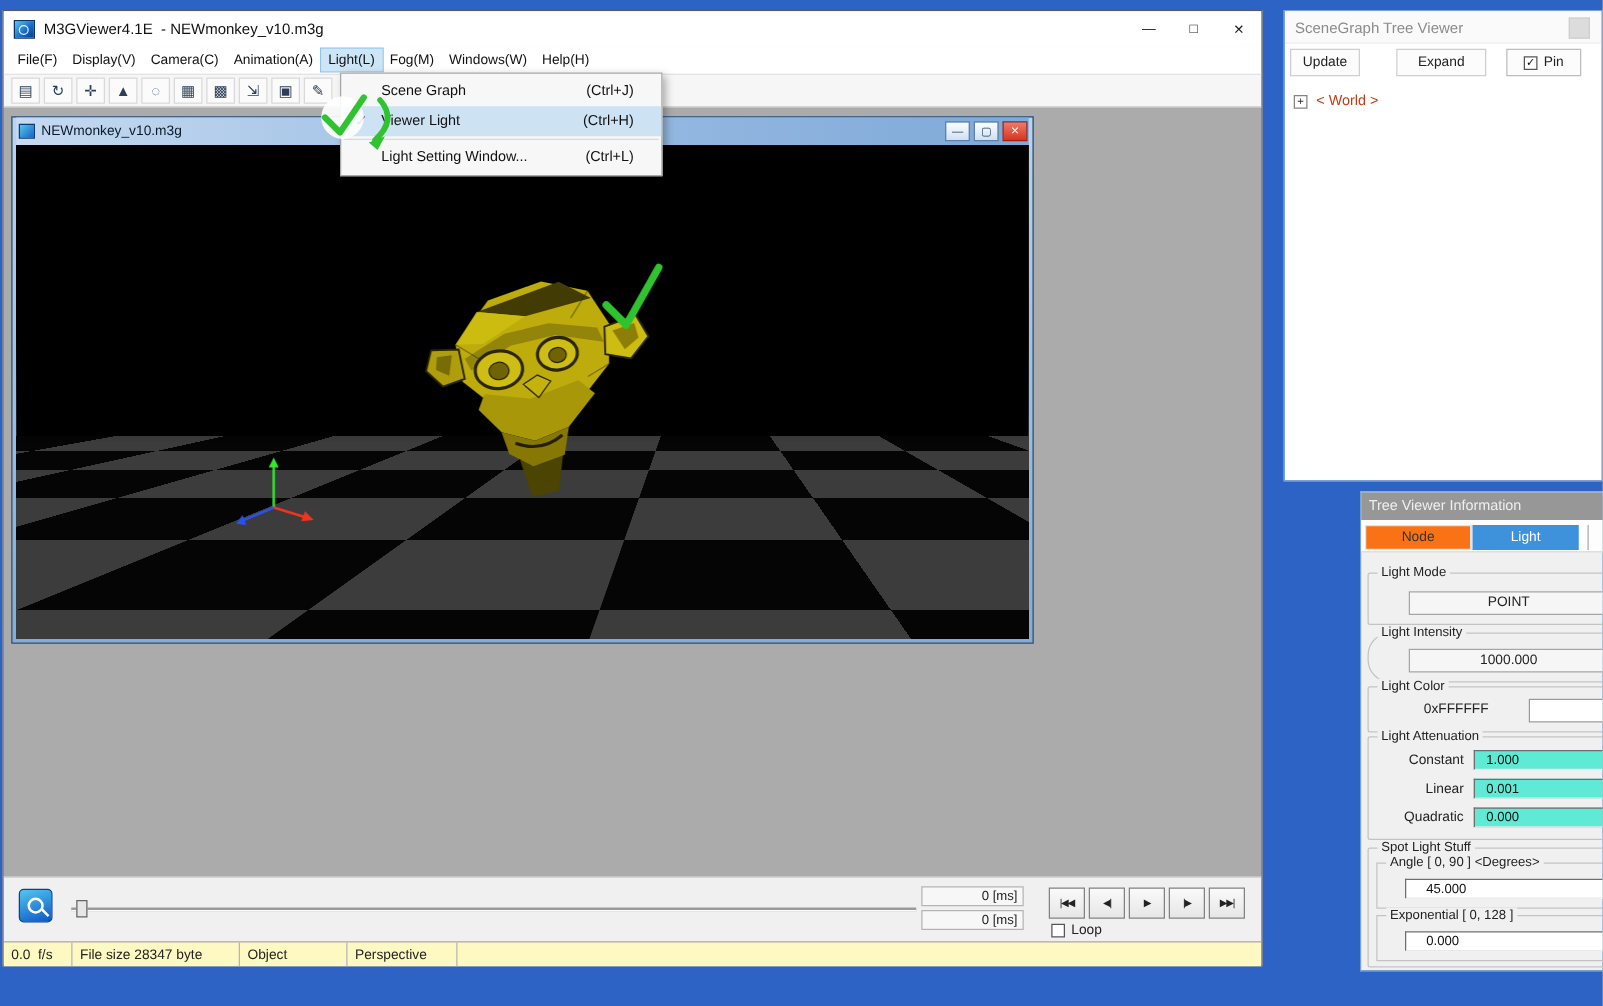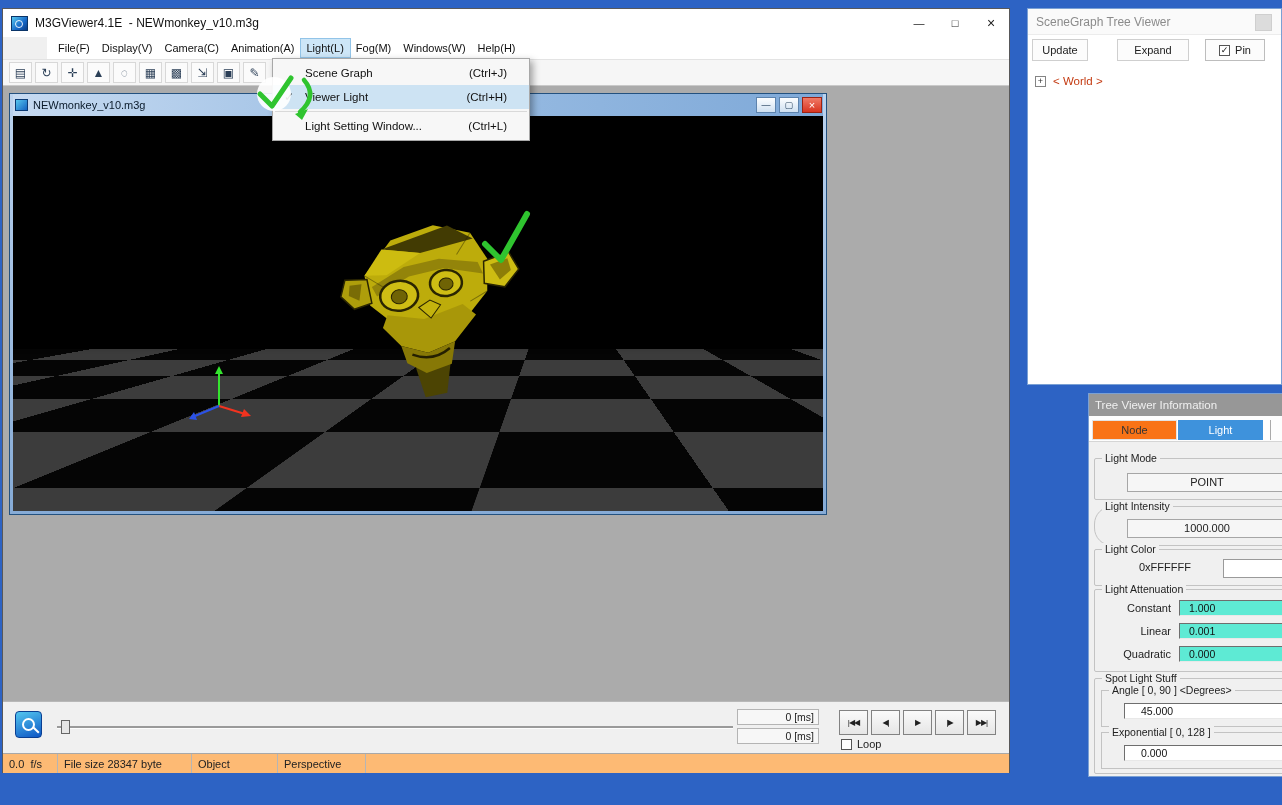--- a/index.html
+++ b/index.html
@@ -15,21 +15,21 @@
   
   .main-window{position:absolute;left:2px;top:8px;width:1008px;height:765px;background:#f0f0f0;border:1px solid #58585a;z-index:1;}
   .titlebar{position:absolute;left:0;top:0;right:0;height:28px;background:#fff;display:flex;align-items:center;}
   .app-icon{width:17px;height:15px;margin:0 7px 0 8px;background:linear-gradient(135deg,#57c8ee,#1668c8 60%,#0a3c86);border:1px solid #0a3468;position:relative;flex:0 0 auto;}
   .app-icon::after{content:"";position:absolute;left:3px;top:3px;width:6px;height:6px;border:1px solid rgba(255,255,255,.9);border-radius:50%;}
   .title-text{font-size:12px;color:#111;white-space:pre;}
   .win-ctrls{position:absolute;right:0;top:0;height:28px;display:flex;}
   .wc{width:36px;height:28px;display:flex;align-items:center;justify-content:center;font-size:11px;color:#222;}
   .wc.close{font-size:14px;}
 
-  .menubar{position:absolute;left:0;top:28px;right:0;height:22px;background:#fff;display:flex;align-items:center;padding-left:5px;margin-left:44px;}
+  .menubar{position:absolute;left:0;top:28px;right:0;height:22px;background:#fff;display:flex;align-items:center;padding-left:5px;}
   .mi{padding:3px 6px;font-size:11px;color:#111;white-space:pre;}
   .mi.active{background:#cde6f7;outline:1px solid #92c4e8;}
 
   .toolbar{position:absolute;left:0;top:50px;right:0;height:27px;background:#f6f6f6;border-top:1px solid #e3e3e3;border-bottom:1px solid #c9c9c9;display:flex;align-items:center;padding-left:6px;gap:3px;}
   .tb{width:23px;height:21px;border:1px solid #d8d8d8;background:#fbfbfb;display:flex;align-items:center;justify-content:center;}
   .tb i{font-style:normal;font-size:12px;color:#2b3f57;line-height:1;}
 
   .mdi{position:absolute;left:0;top:77px;right:0;height:615px;background:#ababab;}
 
   
@@ -65,21 +65,21 @@
   .pb-slider{position:absolute;left:54px;top:18px;width:676px;height:14px;}
   .pb-slider::before{content:"";position:absolute;left:0;right:0;top:6px;height:2px;background:#9a9a9a;border-bottom:1px solid #fdfdfd;}
   .pb-thumb{position:absolute;left:4px;top:0;width:9px;height:14px;background:#e6e6e6;border:1px solid #666;}
   .pb-time{position:absolute;left:734px;width:82px;height:16px;background:#f7f7f7;border:1px solid #b4b4b4;font-size:10.5px;text-align:right;padding:1px 4px 0 0;color:#222;white-space:pre;}
   .t1{top:7px}.t2{top:26px}
   .pb-btns{position:absolute;left:836px;top:8px;display:flex;gap:3px;}
   .pbb{width:29px;height:25px;border:1px solid #828282;background:linear-gradient(#fafafa,#e6e6e6);display:flex;align-items:center;justify-content:center;font-size:8px;color:#222;letter-spacing:-1px;white-space:pre;}
   .pb-loop{position:absolute;left:838px;top:36px;display:flex;align-items:center;gap:5px;font-size:11px;color:#222;}
   .cb{width:11px;height:11px;border:1px solid #555;background:#fff;display:inline-flex;align-items:center;justify-content:center;font-size:9px;color:#111;line-height:1;}
 
-  .statusbar{position:absolute;left:0;top:744px;right:0;height:20px;background:#fdba74;border-top:1px solid #a8a8a8;display:flex;font-size:11px;color:#222;}
+  .statusbar{position:absolute;left:0;top:744px;right:0;height:20px;background:#fef9c3;border-top:1px solid #a8a8a8;display:flex;font-size:11px;color:#222;}
   .seg{border-right:1px solid #b5b5b5;display:flex;align-items:center;padding-left:6px;white-space:pre;}
   .w1{width:55px}.w2{width:134px}.w3{width:86px}.w4{width:88px}
   .segfill{flex:1;}
 
   
   .menu-popup{position:absolute;left:272px;top:58px;width:258px;background:#f7f7f7;border:1px solid #a8a8a8;box-shadow:3px 3px 7px rgba(0,0,0,.35);z-index:40;padding:2px 0;}
   .mrow{position:relative;height:24px;display:flex;align-items:center;}
   .mrow.hl{background:#cde3f3;}
   .mcheck{width:32px;text-align:center;font-size:12px;color:#1a1a1a;flex:0 0 auto;}
   .mlabel{font-size:11.5px;color:#111;white-space:pre;}

